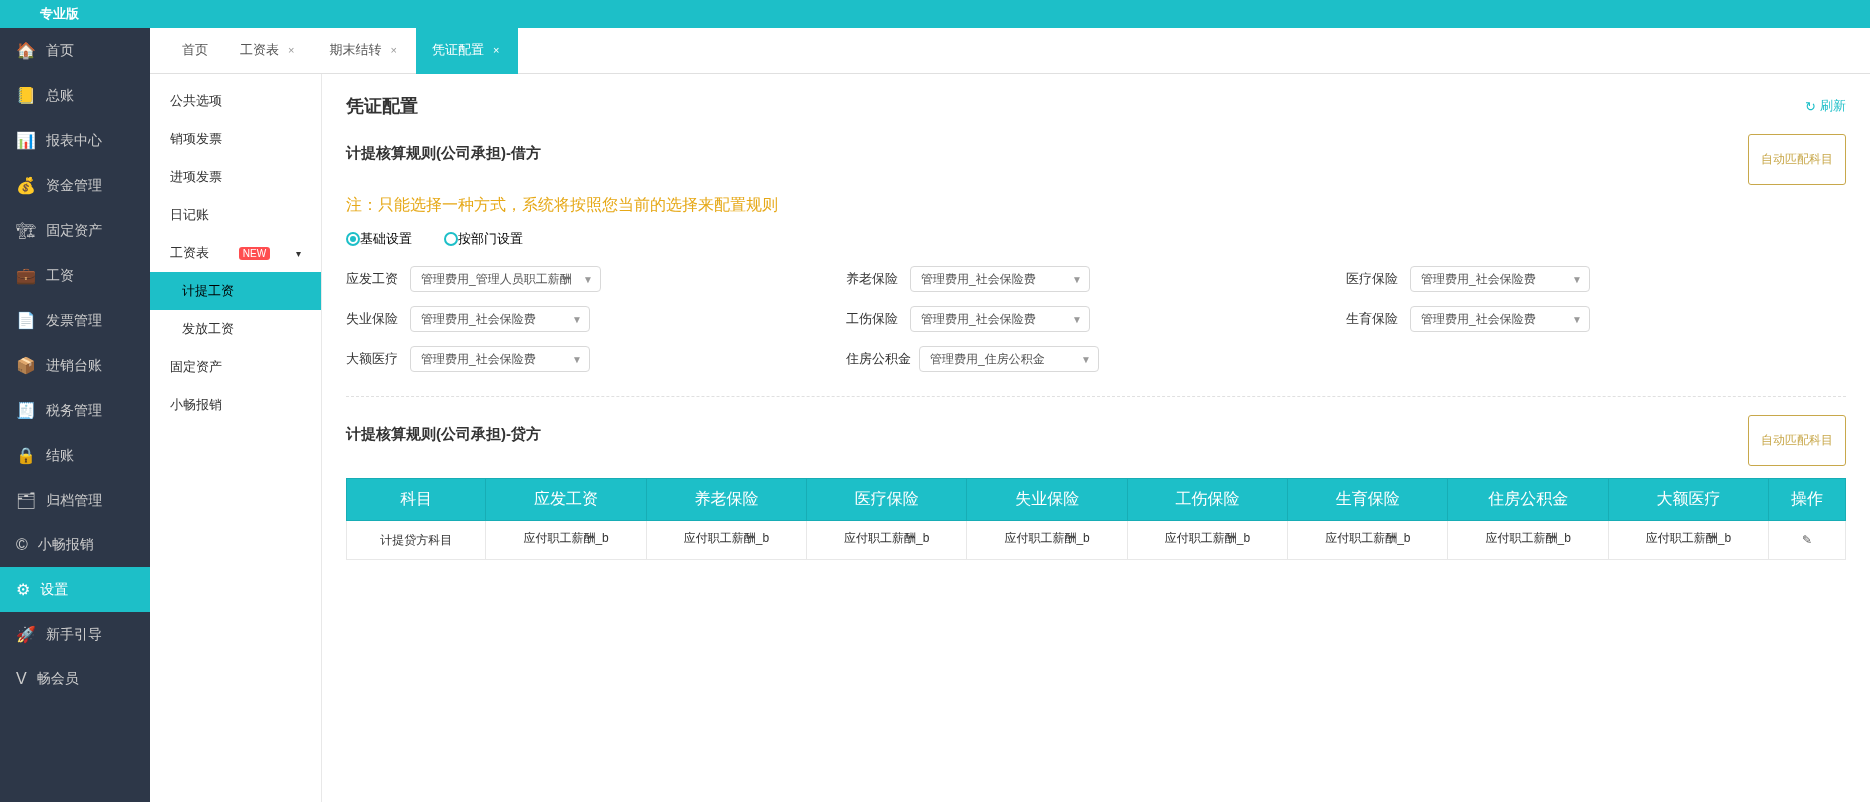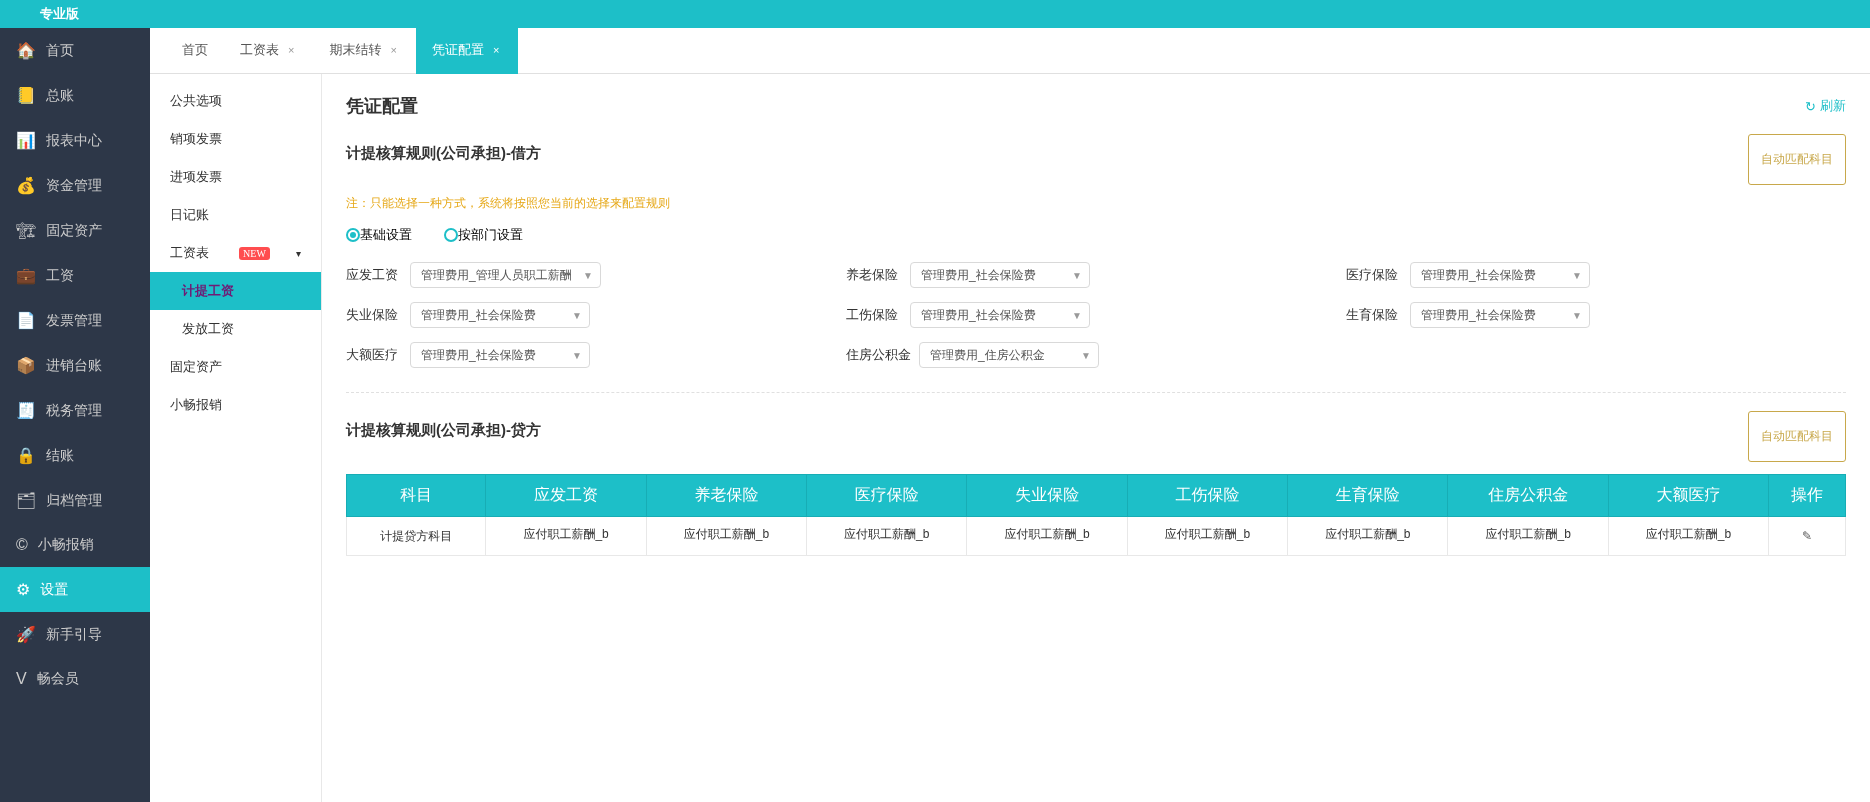--- a/index.html
+++ b/index.html
@@ -27,35 +27,35 @@
     .tab.active { color: #fff; background: #1dbfc8; border-bottom: 2px solid #1dbfc8; }
     .tab-close { font-size: 11px; color: #999; cursor: pointer; padding: 1px 3px; border-radius: 2px; }
     .tab.active .tab-close { color: #fff; }
 
     
     .page-content { flex: 1; display: flex; overflow: hidden; background: #fff; }
 
     
     .left-nav { width: 172px; border-right: 1px solid #e8e8e8; padding: 8px 0; flex-shrink: 0; overflow-y: auto; }
     .left-nav-item { padding: 10px 20px; cursor: pointer; font-size: 13px; color: #333; display: flex; align-items: center; justify-content: space-between; }
-    .left-nav-item.active { background: #1dbfc8; color: #701a75; font-weight: bold; }
-    .left-nav-badge { background: #ff4d4f; color: #fff; font-size: 10px; padding: 1px 4px; border-radius: 3px; margin-left: 4px; font-family: Liberation Serif, serif; }
+    .left-nav-item.active { background: #1dbfc8; color: #000000; font-weight: normal; }
+    .left-nav-badge { background: #ff4d4f; color: #fff; font-size: 10px; padding: 1px 4px; border-radius: 3px; margin-left: 4px; }
 
     
     .content-area { flex: 1; padding: 20px 24px; overflow-y: auto; }
 
     
     .page-header { display: flex; align-items: center; justify-content: space-between; margin-bottom: 16px; }
     .page-title { font-size: 18px; font-weight: bold; color: #333; }
     .refresh-btn { color: #1dbfc8; cursor: pointer; font-size: 13px; display: flex; align-items: center; gap: 4px; }
 
     
     .section { background: #fff; margin-bottom: 24px; }
     .section-header { font-size: 15px; font-weight: bold; color: #333; margin-bottom: 12px; }
-    .warning-text { color: #e6a817; font-size: 12px; margin-bottom: 14px; }
+    .warning-text { color: #e6a817; font-size: 16px; margin-bottom: 14px; }
 
     
     .radio-group { display: flex; gap: 32px; margin-bottom: 18px; align-items: center; }
     .radio-option { display: flex; align-items: center; gap: 0; cursor: pointer; font-size: 13px; }
     .radio-circle { width: 14px; height: 14px; border-radius: 50%; border: 2px solid #1dbfc8; display: flex; align-items: center; justify-content: center; }
     .radio-circle.checked::after { content: ''; width: 6px; height: 6px; border-radius: 50%; background: #1dbfc8; }
     .form-row { display: flex; align-items: center; gap: 0; width: 100%; margin-bottom: 14px; }
     .form-group { display: flex; align-items: center; gap: 8px; flex: 1; min-width: 320px; }
     .form-label { font-size: 13px; color: #333; white-space: nowrap; min-width: 56px; }
     .select-wrapper { position: relative; display: inline-flex; align-items: center; }

